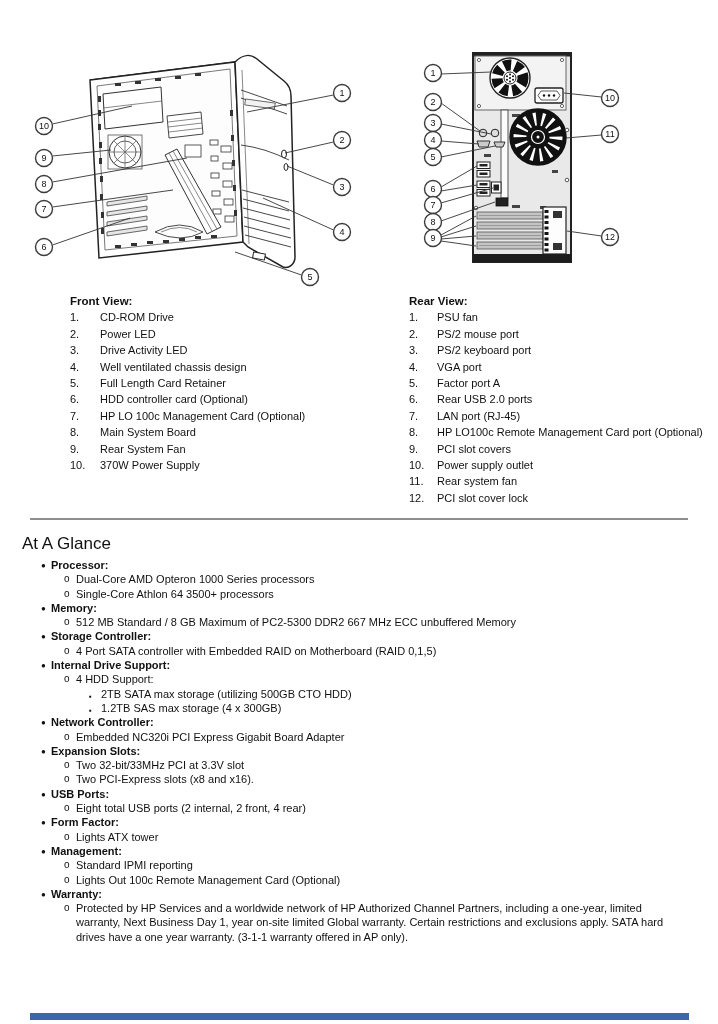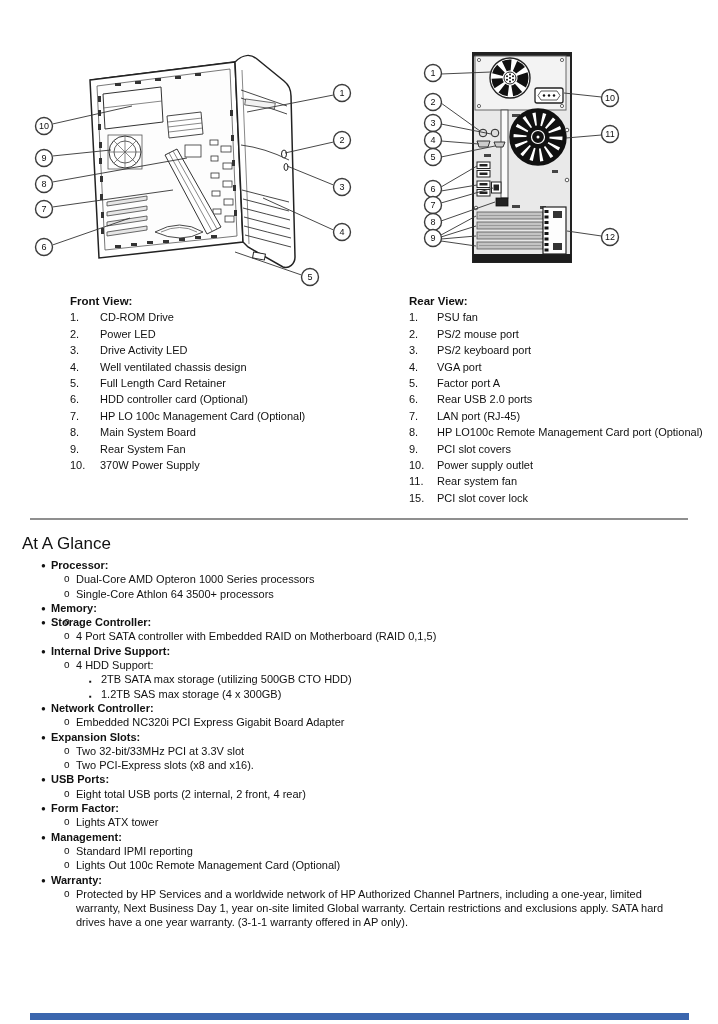--- a/index.html
+++ b/index.html
@@ -449,35 +449,35 @@
       </div>
     <div class="li">
         <span class="num">10.</span>
         <span>Power supply outlet</span>
       </div>
     <div class="li">
         <span class="num">11.</span>
         <span>Rear system fan</span>
       </div>
     <div class="li">
-        <span class="num">15.</span>
+        <span class="num">12.</span>
         <span>PCI slot cover lock</span>
       </div>
   </div>
 
   <div class="divider"></div>
 
   <div class="glance-title">At A Glance</div>
 
   <div class="glance">
     <div class="g l1"><span class="b">●</span><span>Processor:</span></div>
     <div class="g l2"><span class="b">o</span><span>Dual-Core AMD Opteron 1000 Series processors</span></div>
     <div class="g l2"><span class="b">o</span><span>Single-Core Athlon 64 3500+ processors</span></div>
     <div class="g l1"><span class="b">●</span><span>Memory:</span></div>
-    <div class="g l2"><span class="b">o</span></div>
+    <div class="g l2"><span class="b">o</span><span>512 MB Standard / 8 GB Maximum of PC2-5300 DDR2 667 MHz ECC unbuffered Memory</span></div>
     <div class="g l1"><span class="b">●</span><span>Storage Controller:</span></div>
     <div class="g l2"><span class="b">o</span><span>4 Port SATA controller with Embedded RAID on Motherboard (RAID 0,1,5)</span></div>
     <div class="g l1"><span class="b">●</span><span>Internal Drive Support:</span></div>
     <div class="g l2"><span class="b">o</span><span>4 HDD Support:</span></div>
     <div class="g l3"><span class="b">▪</span><span>2TB SATA max storage (utilizing 500GB CTO HDD)</span></div>
     <div class="g l3"><span class="b">▪</span><span>1.2TB SAS max storage (4 x 300GB)</span></div>
     <div class="g l1"><span class="b">●</span><span>Network Controller:</span></div>
     <div class="g l2"><span class="b">o</span><span>Embedded NC320i PCI Express Gigabit Board Adapter</span></div>
     <div class="g l1"><span class="b">●</span><span>Expansion Slots:</span></div>
     <div class="g l2"><span class="b">o</span><span>Two 32-bit/33MHz PCI at 3.3V slot</span></div>

